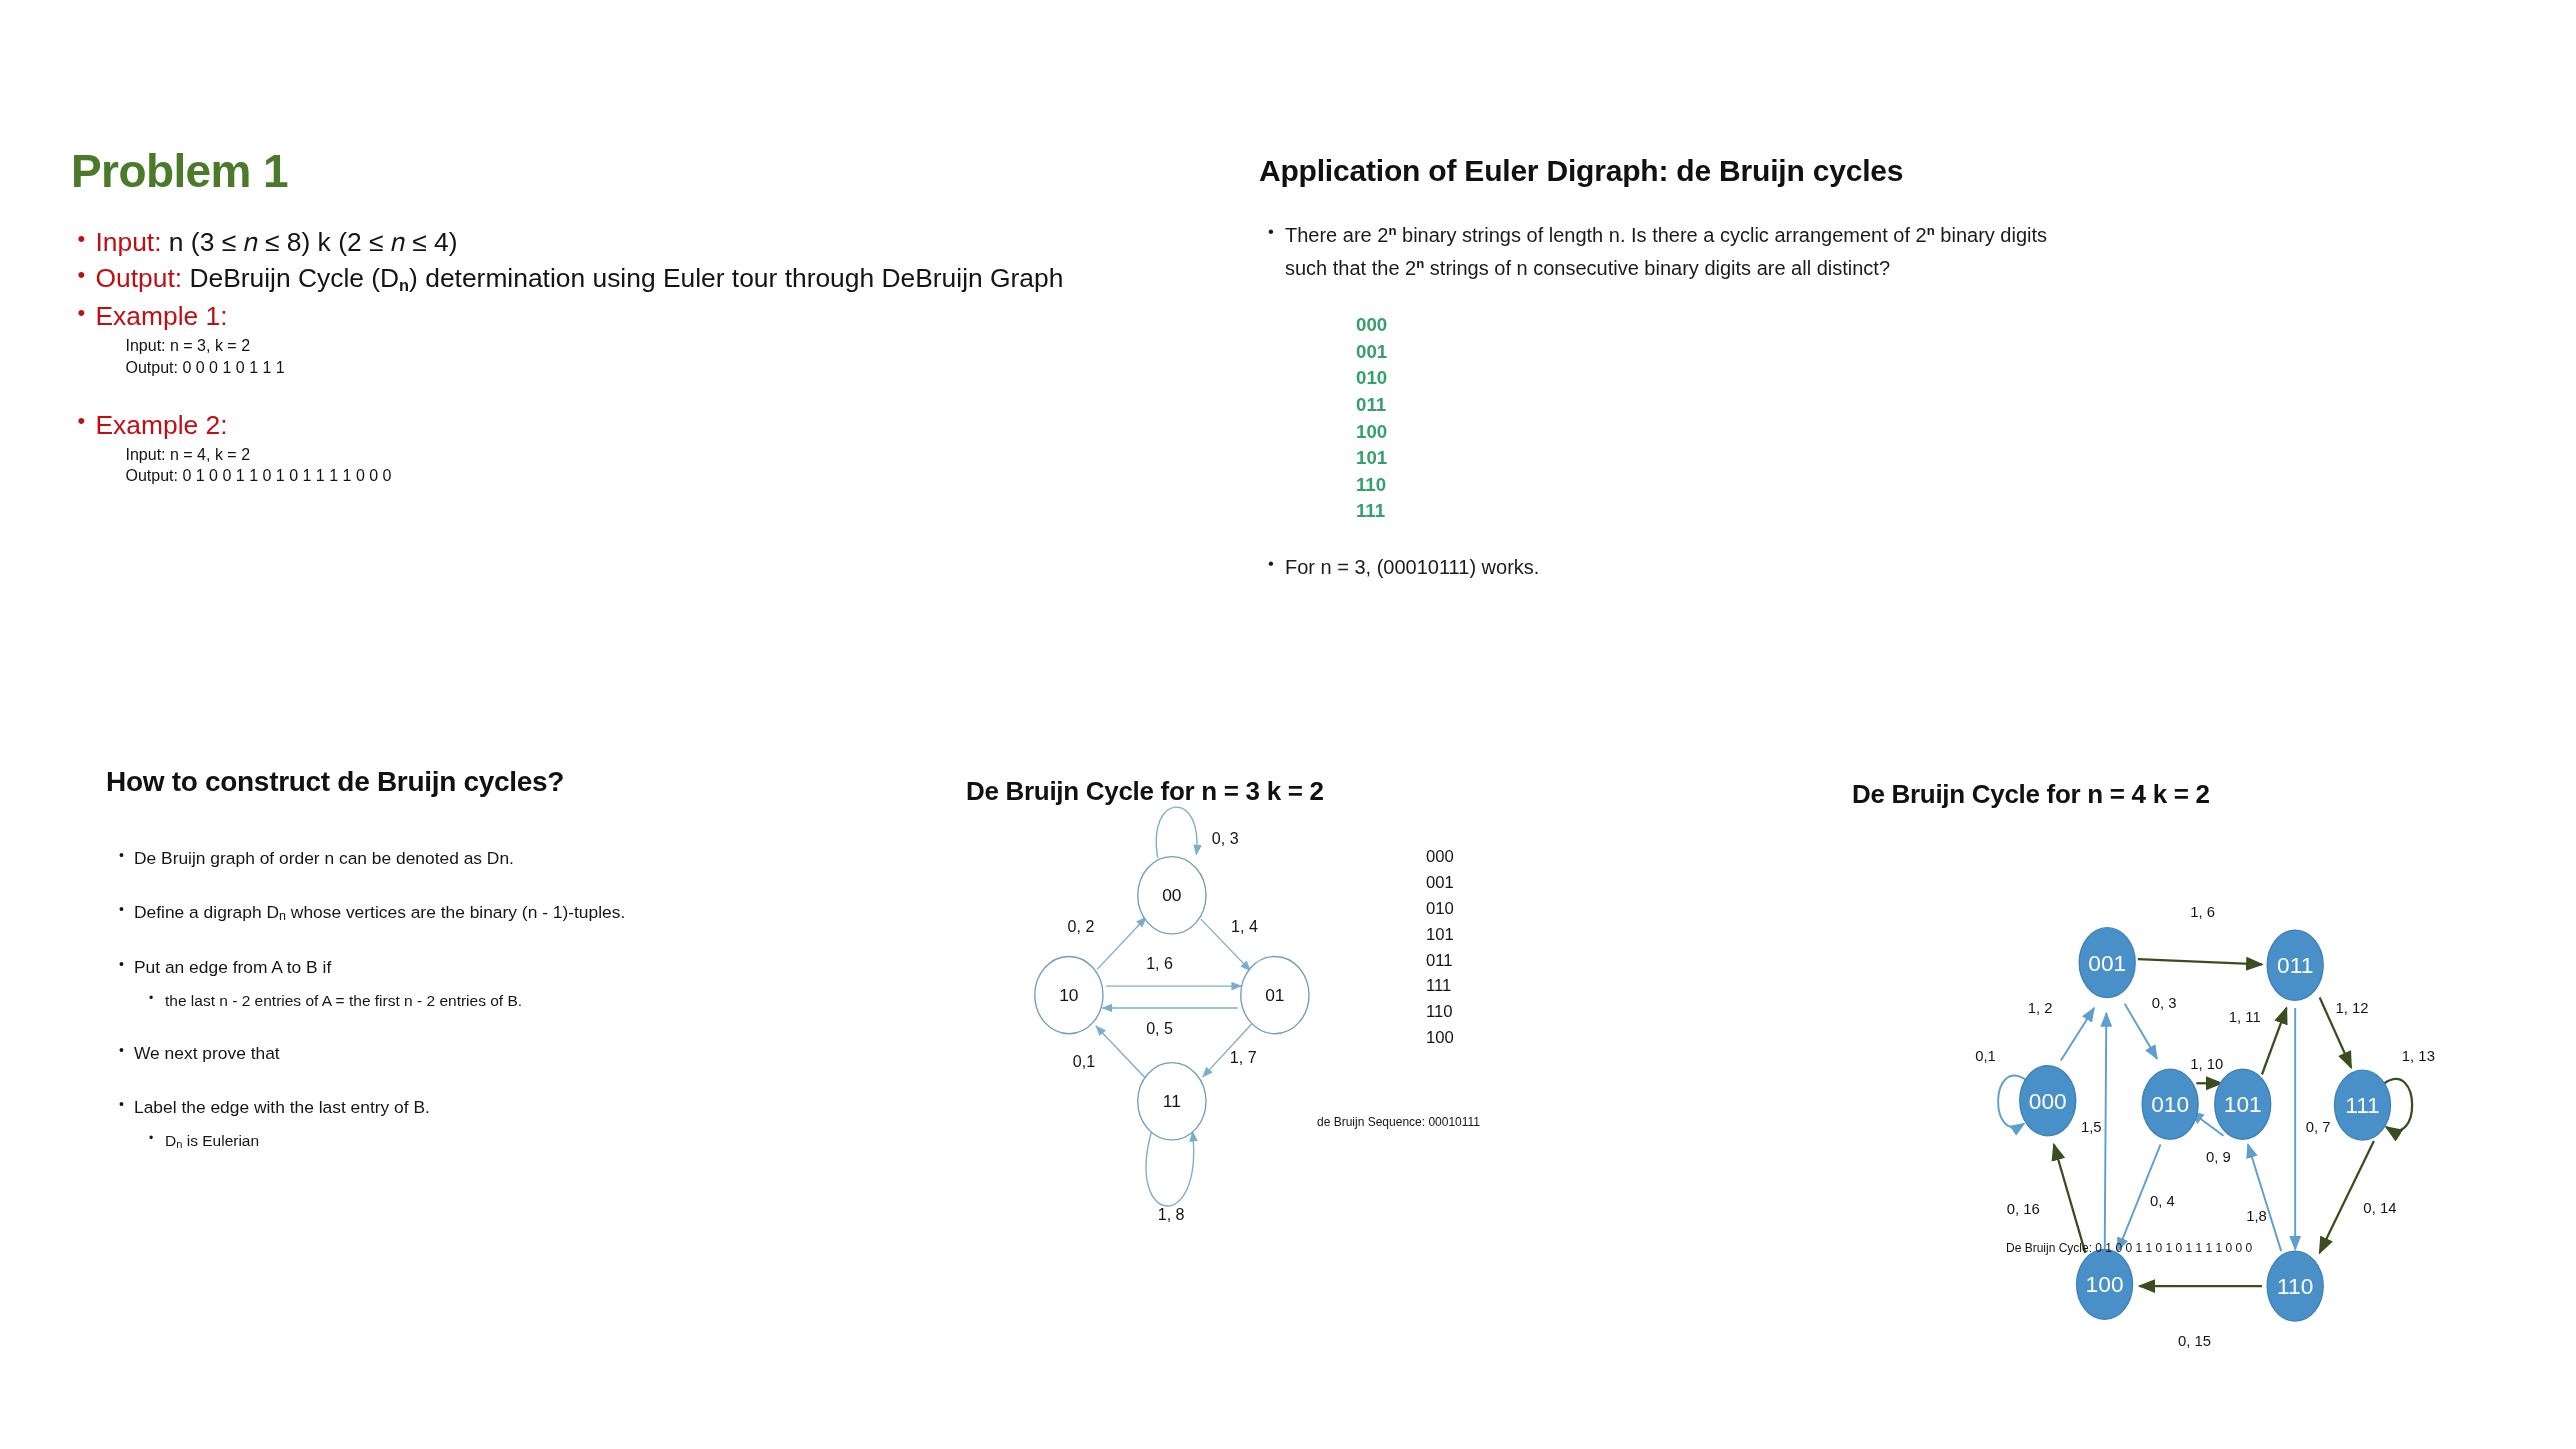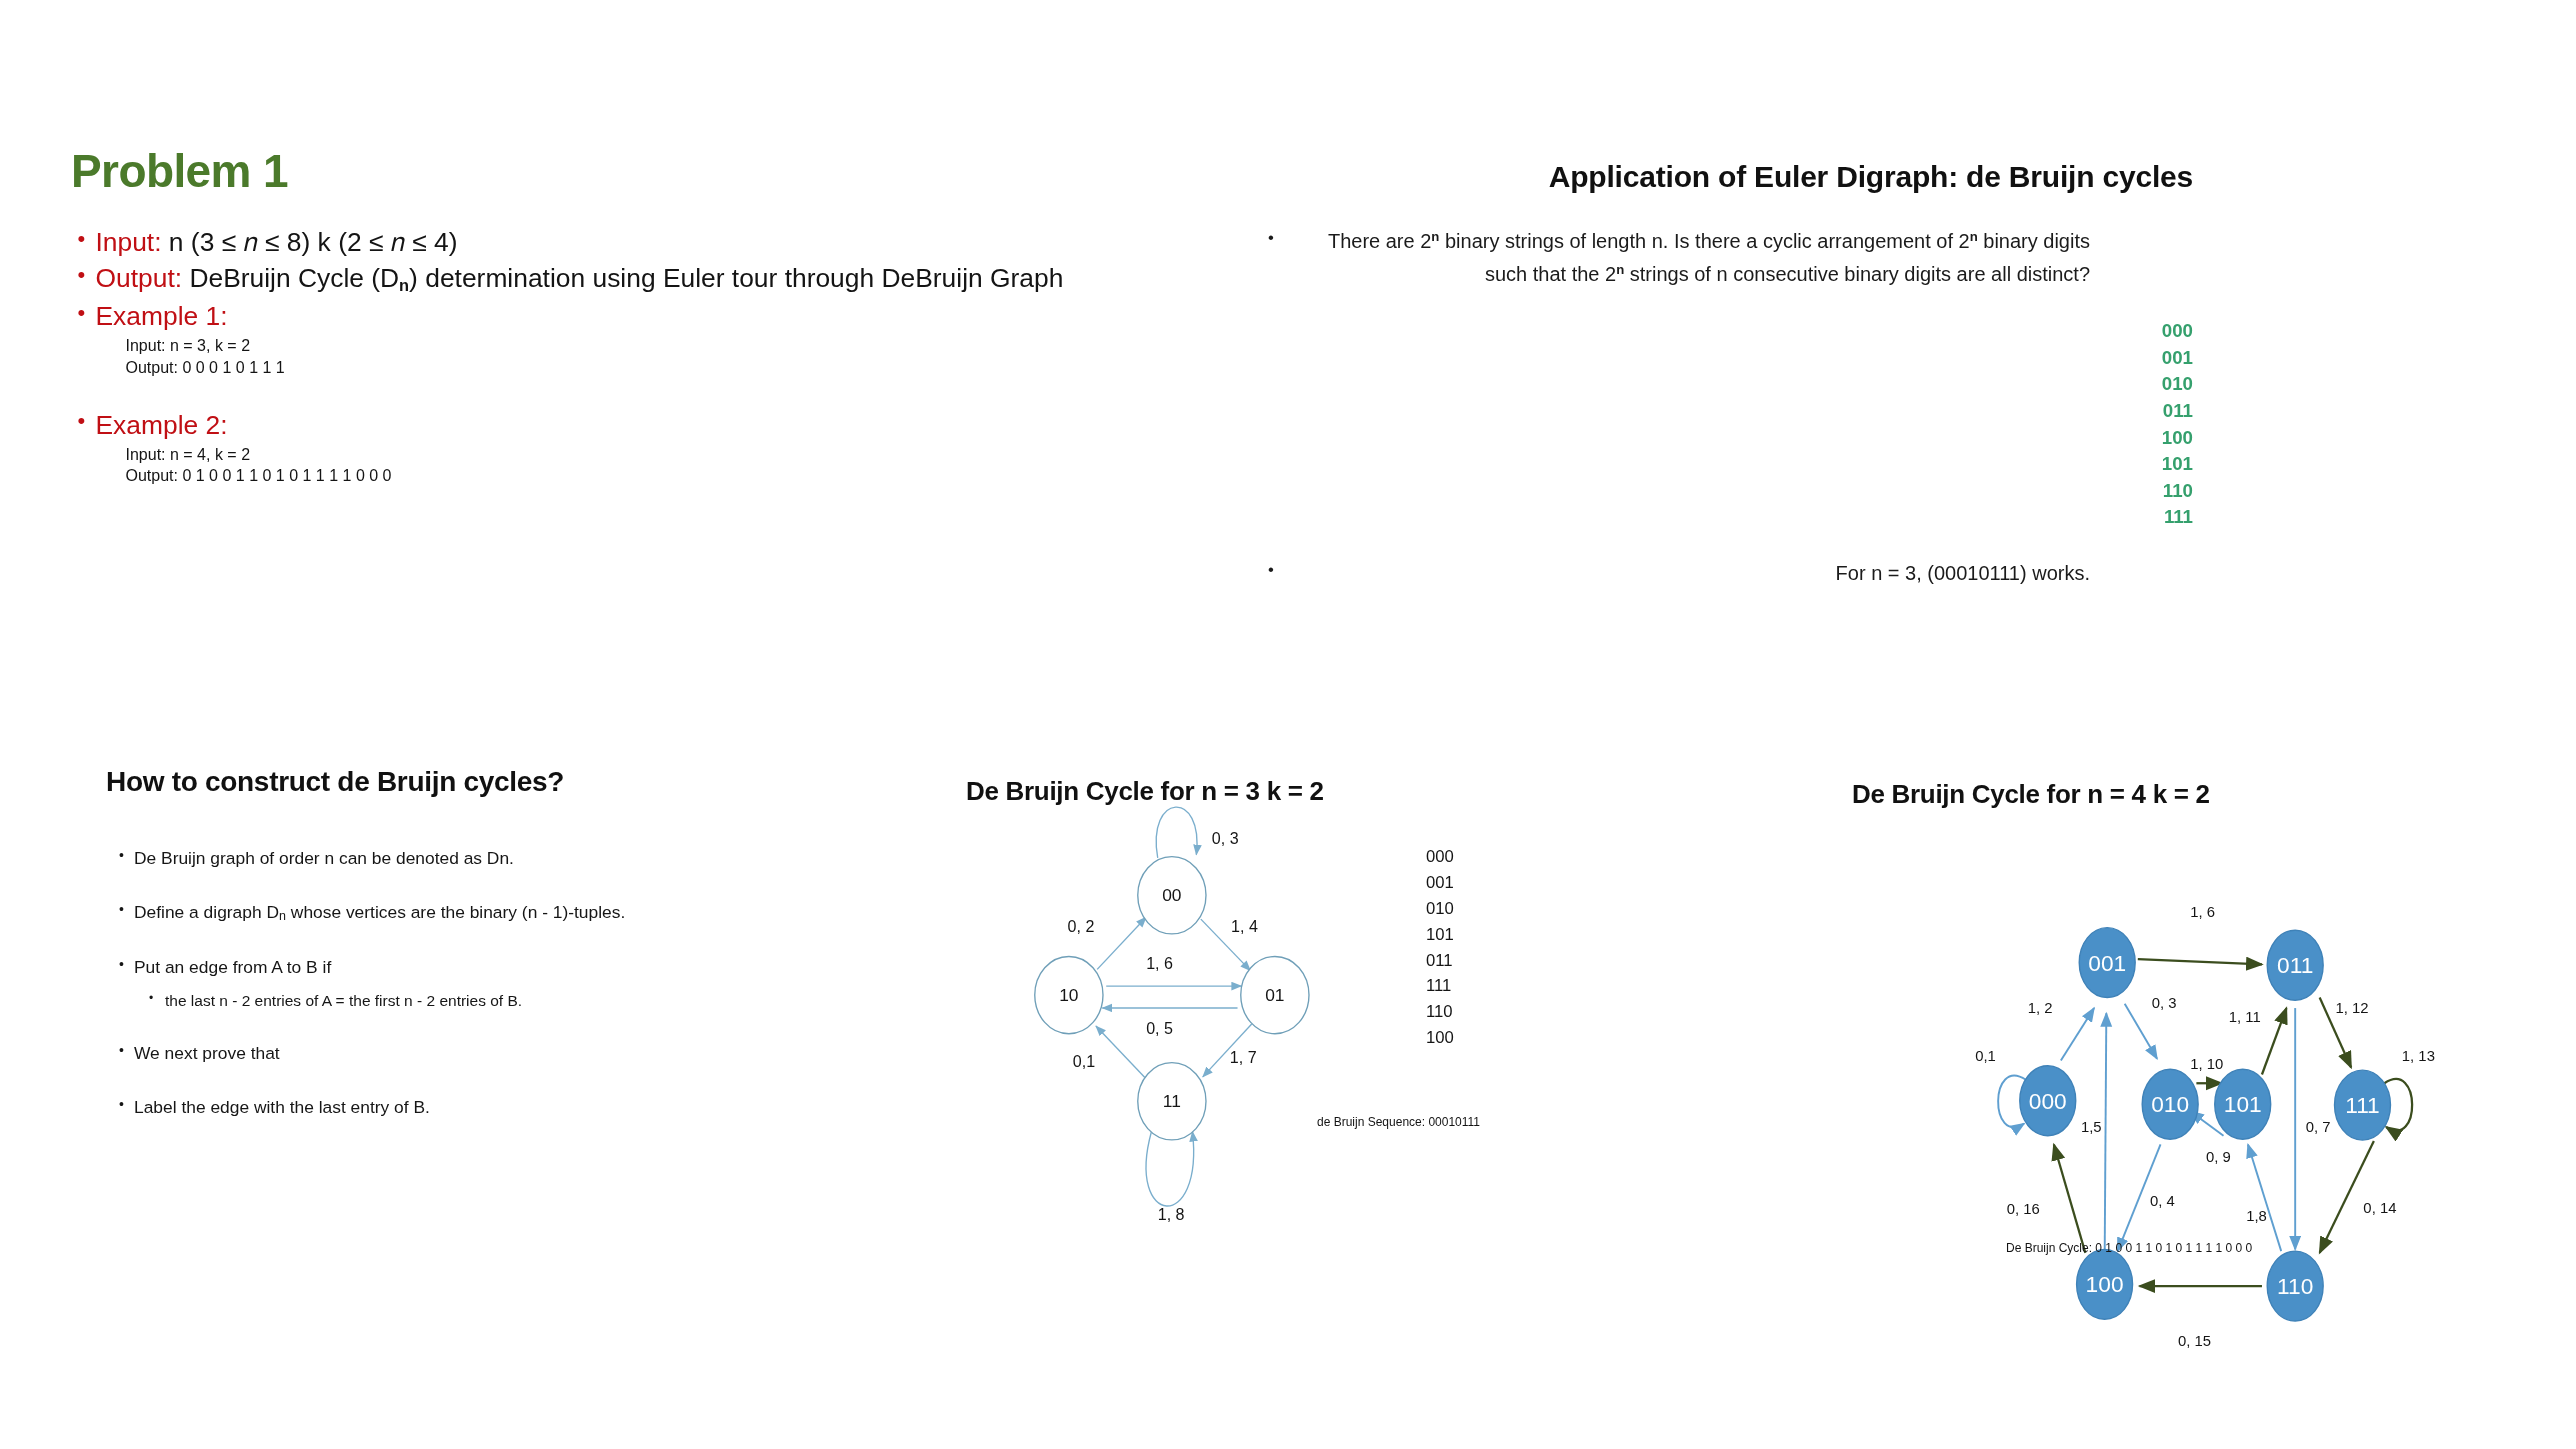--- a/index.html
+++ b/index.html
@@ -15,21 +15,21 @@
   .p1-list{list-style:none;margin:0;padding:0 0 0 24.5px;}
   .p1-list>li{position:relative;font-size:26.4px;line-height:1.16;margin-bottom:5.8px;color:#141414;}
   .p1-list>li::before{content:"\2022";position:absolute;left:-18px;top:-1.3px;
                       color:#c00f14;font-size:22px;}
   .lab{color:#c00f14;}
   .sub-lines{margin:3.9px 0 0 30px;font-size:16px;line-height:1.33;color:#141414;}
   .gap{height:26px;}
   sub.nsub{font-size:.62em;font-weight:700;vertical-align:-.22em;}
 
   
-  #panel-euler{left:1259px;top:160px;width:934px;height:451px;text-align:right;}
+  #panel-euler{left:1259px;top:154px;width:934px;height:451px;}
   #euler-title{font-size:30px;font-weight:700;margin:0 0 31px 0;color:#111;
                letter-spacing:-0.2px;}
   .e-bullet{position:relative;padding-left:26px;font-size:20px;line-height:1.66;
             color:#1b1b1b;max-width:805px;}
   .e-bullet::before{content:"\2022";position:absolute;left:9px;top:-0.6px;font-size:16.7px;}
   sup.pw{font-size:.66em;vertical-align:.52em;font-weight:700;}
   #binlist{margin:27px 0 0 97px;font-size:18.7px;line-height:1.42;
            color:#35a06d;font-weight:700;}
   #euler-last{margin-top:26px;}
 
@@ -115,20 +115,21 @@
   <div class="h-l1">De Bruijn graph of order n can be denoted as Dn.</div>
 
   <div class="h-l1"><span>Define a digraph D</span><sub class="dn">n</sub><span> whose vertices are the binary (n - 1)-tuples.</span></div>
 
   <div class="h-l1">Put an edge from A to B if</div>
   <div class="h-l2">the last n - 2 entries of A = the first n - 2 entries of B.</div>
 
   <div class="h-l1">We next prove that</div>
 
   <div class="h-l1">Label the edge with the last entry of B.</div>
+  <div class="h-l2"><span>D</span><sub class="dn">n</sub><span> is Eulerian</span></div>
 </div>
 
 <div class="panel" id="panel-g3">
   <div class="diag-title">De Bruijn Cycle for n = 3 k = 2</div>
 
   <svg class="svgwrap" viewBox="0 0 1120 950">
     <defs>
       <marker id="ahBlue" markerWidth="9" markerHeight="9" refX="7.4" refY="3.2" orient="auto" markerUnits="strokeWidth">
         <path d="M0,0 L8,3.2 L0,6.4 z" fill="#7aaecd"></path>
       </marker>

